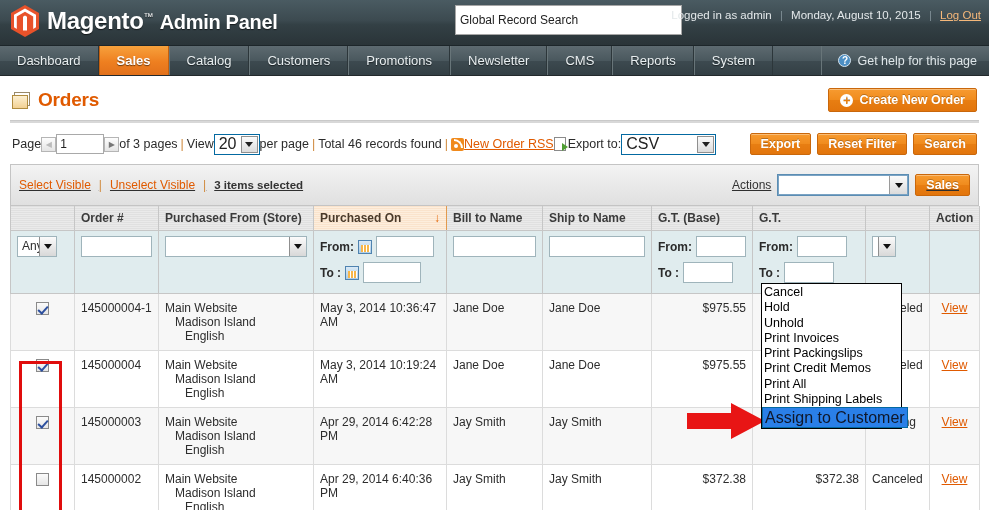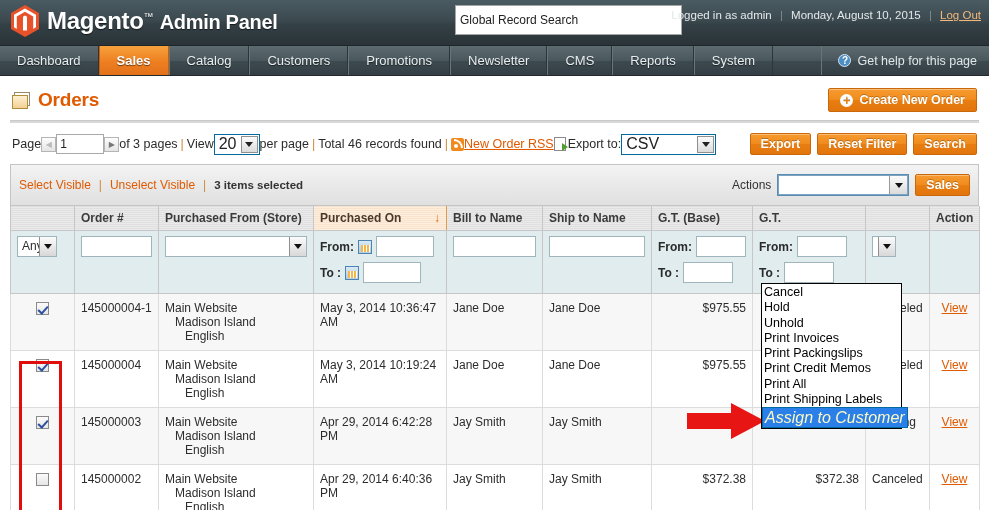--- a/index.html
+++ b/index.html
@@ -175,20 +175,21 @@
   }
   .btn-sm { padding: 3px 10px; font-size:12.5px; }
 
   
   .massaction {
     background: linear-gradient(to bottom,#f3f3f3,#e0e0e0);
     border:1px solid #c4c4c4;
     display:flex; align-items:center; justify-content:space-between;
     padding: 20px 8px; height:18px;
     position: relative;
+    text-decoration: underline;
   }
   .ma-left { display:flex; align-items:center; gap:5px; font-size:12px; }
   .ma-left a { color:#e05a00; text-decoration:none; cursor:pointer;}
   .ma-left .cnt { color:#333; font-weight:bold; font-size:11.5px;}
   .ma-right { display:flex; align-items:center; gap:7px; }
   .ma-label { font-size:12px; color:#333; }
   .actions-select {
     position:relative; width:130px; height:20px; background:#fff;
     border:1px solid #7aa3c4; outline:1px solid #5b8db3;
   }
@@ -207,21 +208,21 @@
   .dropdown {
     position:absolute;
     left:761px; top:207px;
     width:141px;
     background:#fff; border:1px solid #000;
     z-index:60;
     font-size:12.5px; color:#000;
     padding: 1px 0 0 0;
   }
   .dd-item { padding: 0 2px; line-height:15.3px; white-space:nowrap; cursor:pointer; }
-  .dd-item.sel { background:#2a7fe8; color:#fef9c3;font-style:italic; }
+  .dd-item.sel { background:#2a7fe8; color:#0f172a; }
 
   
   table.grid { border-collapse: collapse; width: 969px; table-layout: fixed; font-size:12px; }
   table.grid th {
     background: repeating-linear-gradient(0deg,#eaeaea,#eaeaea 1px,#e0e0e0 1px,#e0e0e0 2px);
     border:1px solid #c6c6c6; border-top:none;
     padding: 5px 6px; text-align:left; color:#3b3b3b; font-size:12px;
     font-weight:bold; height:24px; vertical-align:middle;
     white-space:nowrap;
   }

